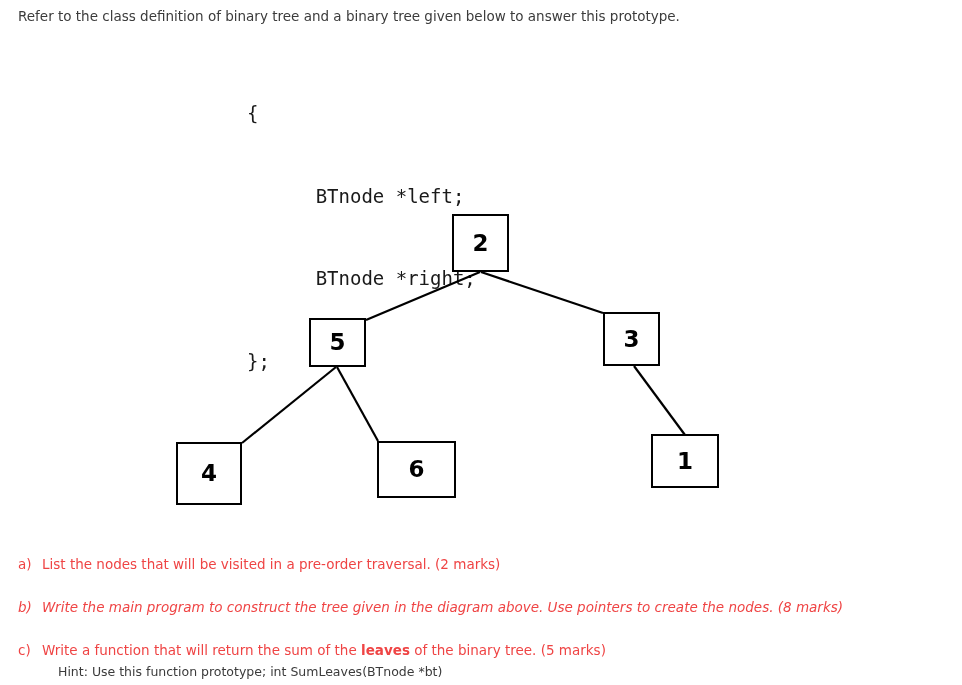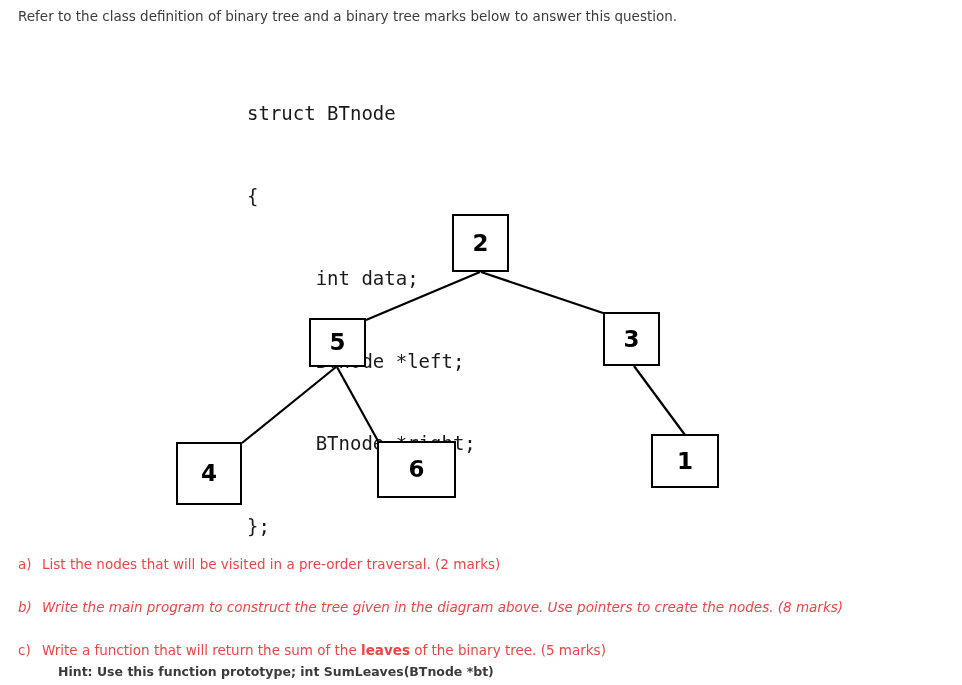--- a/index.html
+++ b/index.html
@@ -89,26 +89,24 @@
     left: 58px;
     font-size: 12.5px;
     line-height: 18px;
     color: #3b3b3b;
     white-space: nowrap;
   }
 </style>
 </head>
 <body>
 
-<div class="intro">Refer to the class definition of binary tree and a binary tree marks below to answer this question.</div>
+<div class="intro">Refer to the class definition of binary tree and a binary tree given below to answer this prototype.</div>
 
 <div class="code-block">
-  <div class="code-line">struct BTnode</div>
   <div class="code-line">{</div>
-  <div class="code-line">      int data;</div>
   <div class="code-line">      BTnode *left;</div>
   <div class="code-line">      BTnode *right;</div>
   <div class="code-line">};</div>
 </div>
 
 <div class="tree">
   <svg id="tree-edges" width="962" height="685">
       <line x1="480" y1="272" x2="366" y2="320" stroke="#000000" stroke-width="2.2"></line>
       <line x1="481" y1="272" x2="603" y2="313" stroke="#000000" stroke-width="2.2"></line>
       <line x1="336" y1="367" x2="242" y2="443" stroke="#000000" stroke-width="2.2"></line>
@@ -136,13 +134,13 @@
       </div>
     </div>
 </div>
 
 <div id="questions">
     <div class="question" style="top: 555px;"><span class="q-marker">a)</span><span class="q-text">List the nodes that will be visited in a pre-order traversal. (2 marks)</span></div>
     <div class="question" style="top: 598px; font-style: italic;"><span class="q-marker">b)</span><span class="q-text">Write the main program to construct the tree given in the diagram above. Use pointers to create the nodes. (8 marks)</span></div>
     <div class="question" style="top: 641px;"><span class="q-marker">c)</span><span class="q-text">Write a function that will return the sum of the <b>leaves</b> of the binary tree. (5 marks)</span></div>
   </div>
 
-<div class="hint" id="hint-line" style="top: 663px; font-weight: bold;">Hint: Use this function prototype;  int SumLeaves(BTnode *bt)</div>
+<div class="hint" id="hint-line" style="top: 663px;">Hint: Use this function prototype;  int SumLeaves(BTnode *bt)</div>
 
 </body></html>

